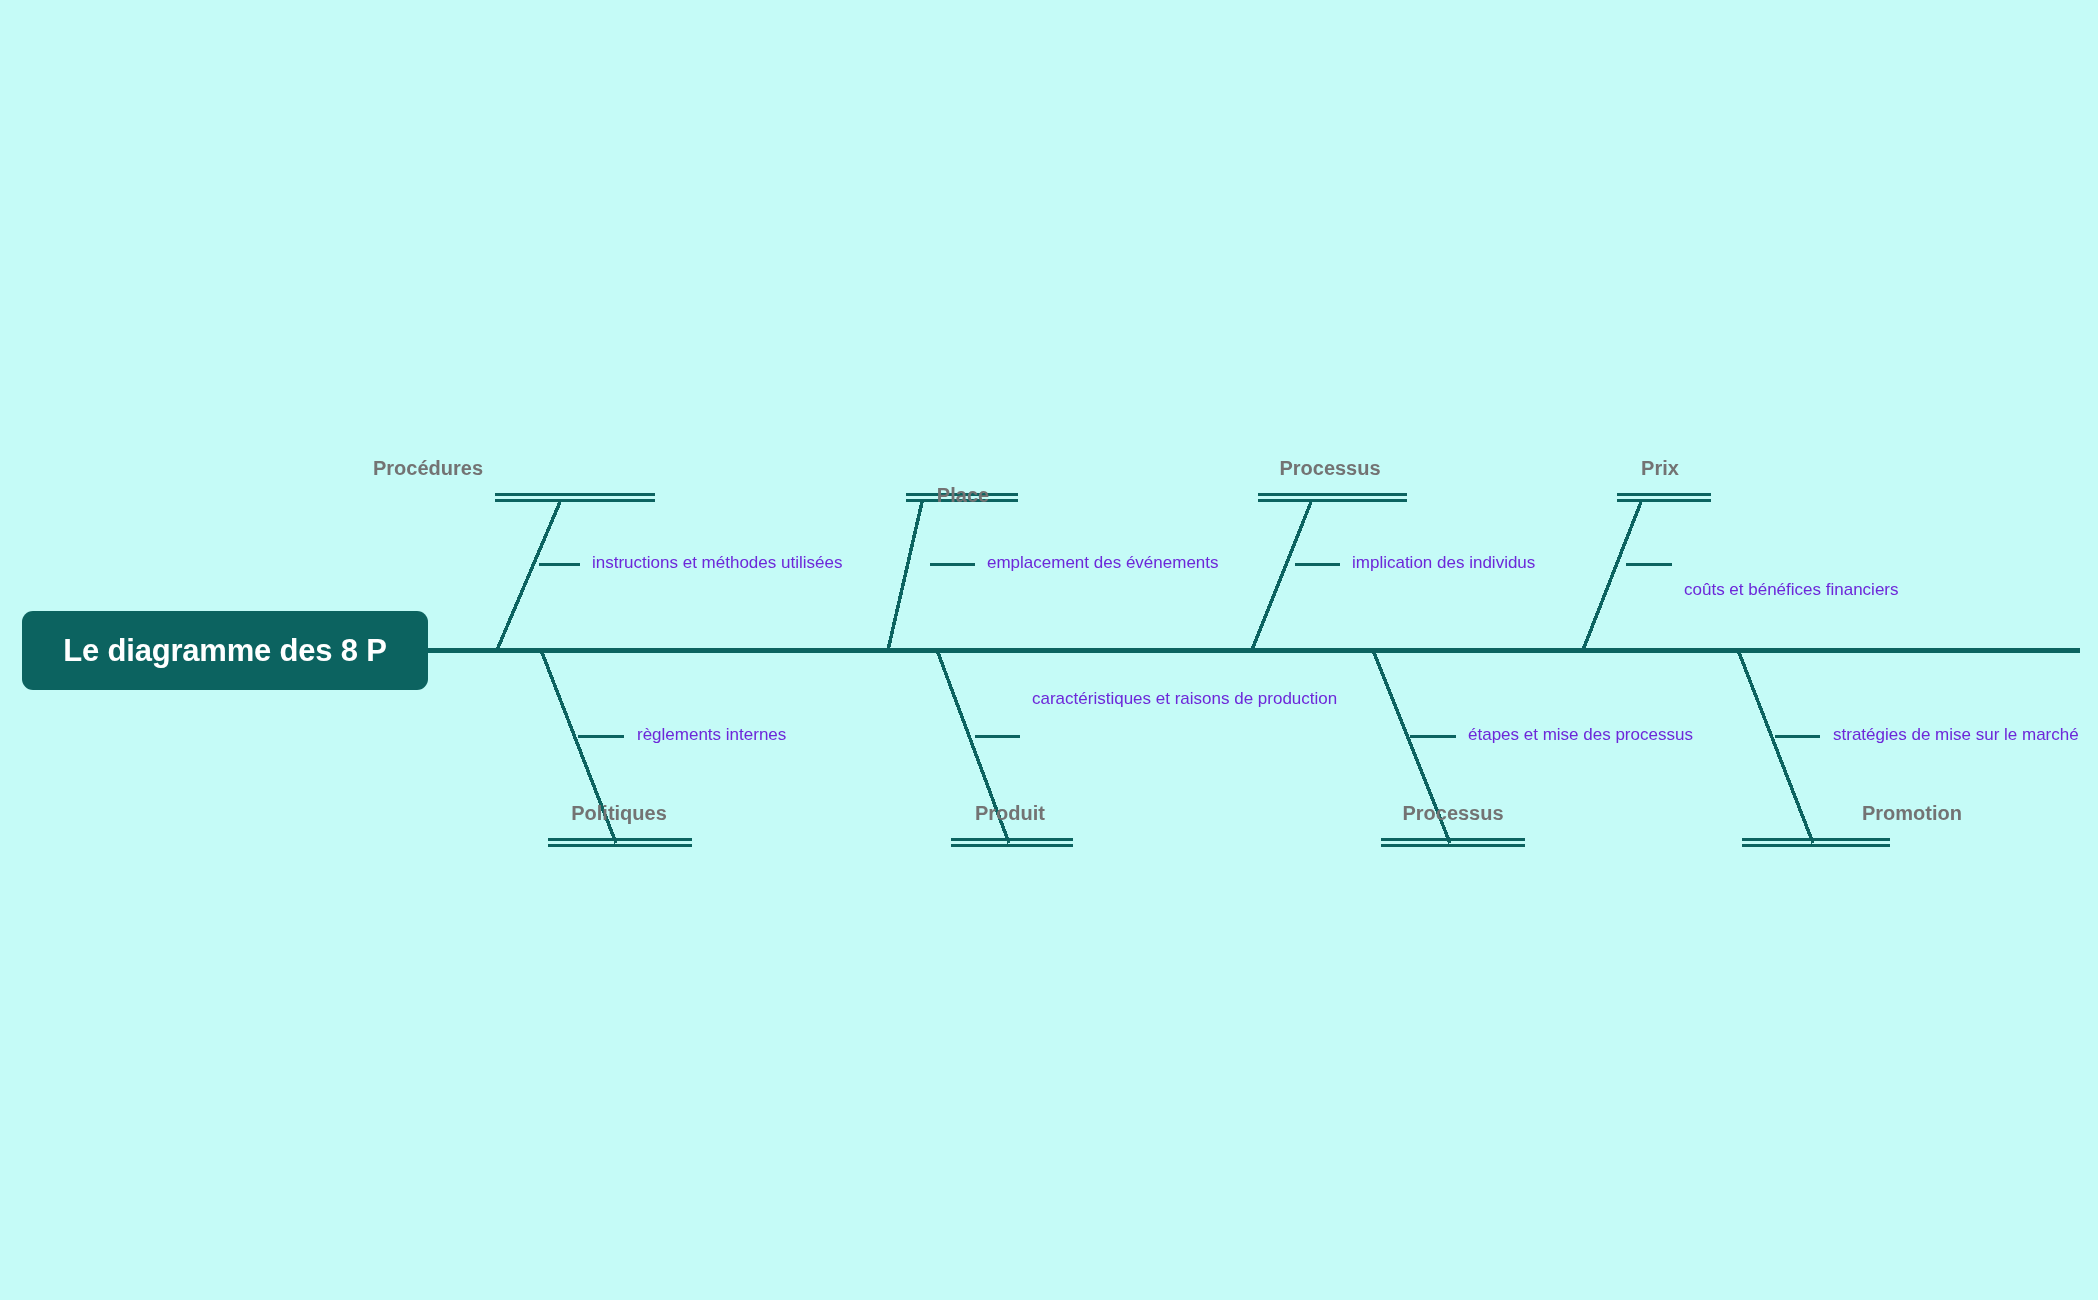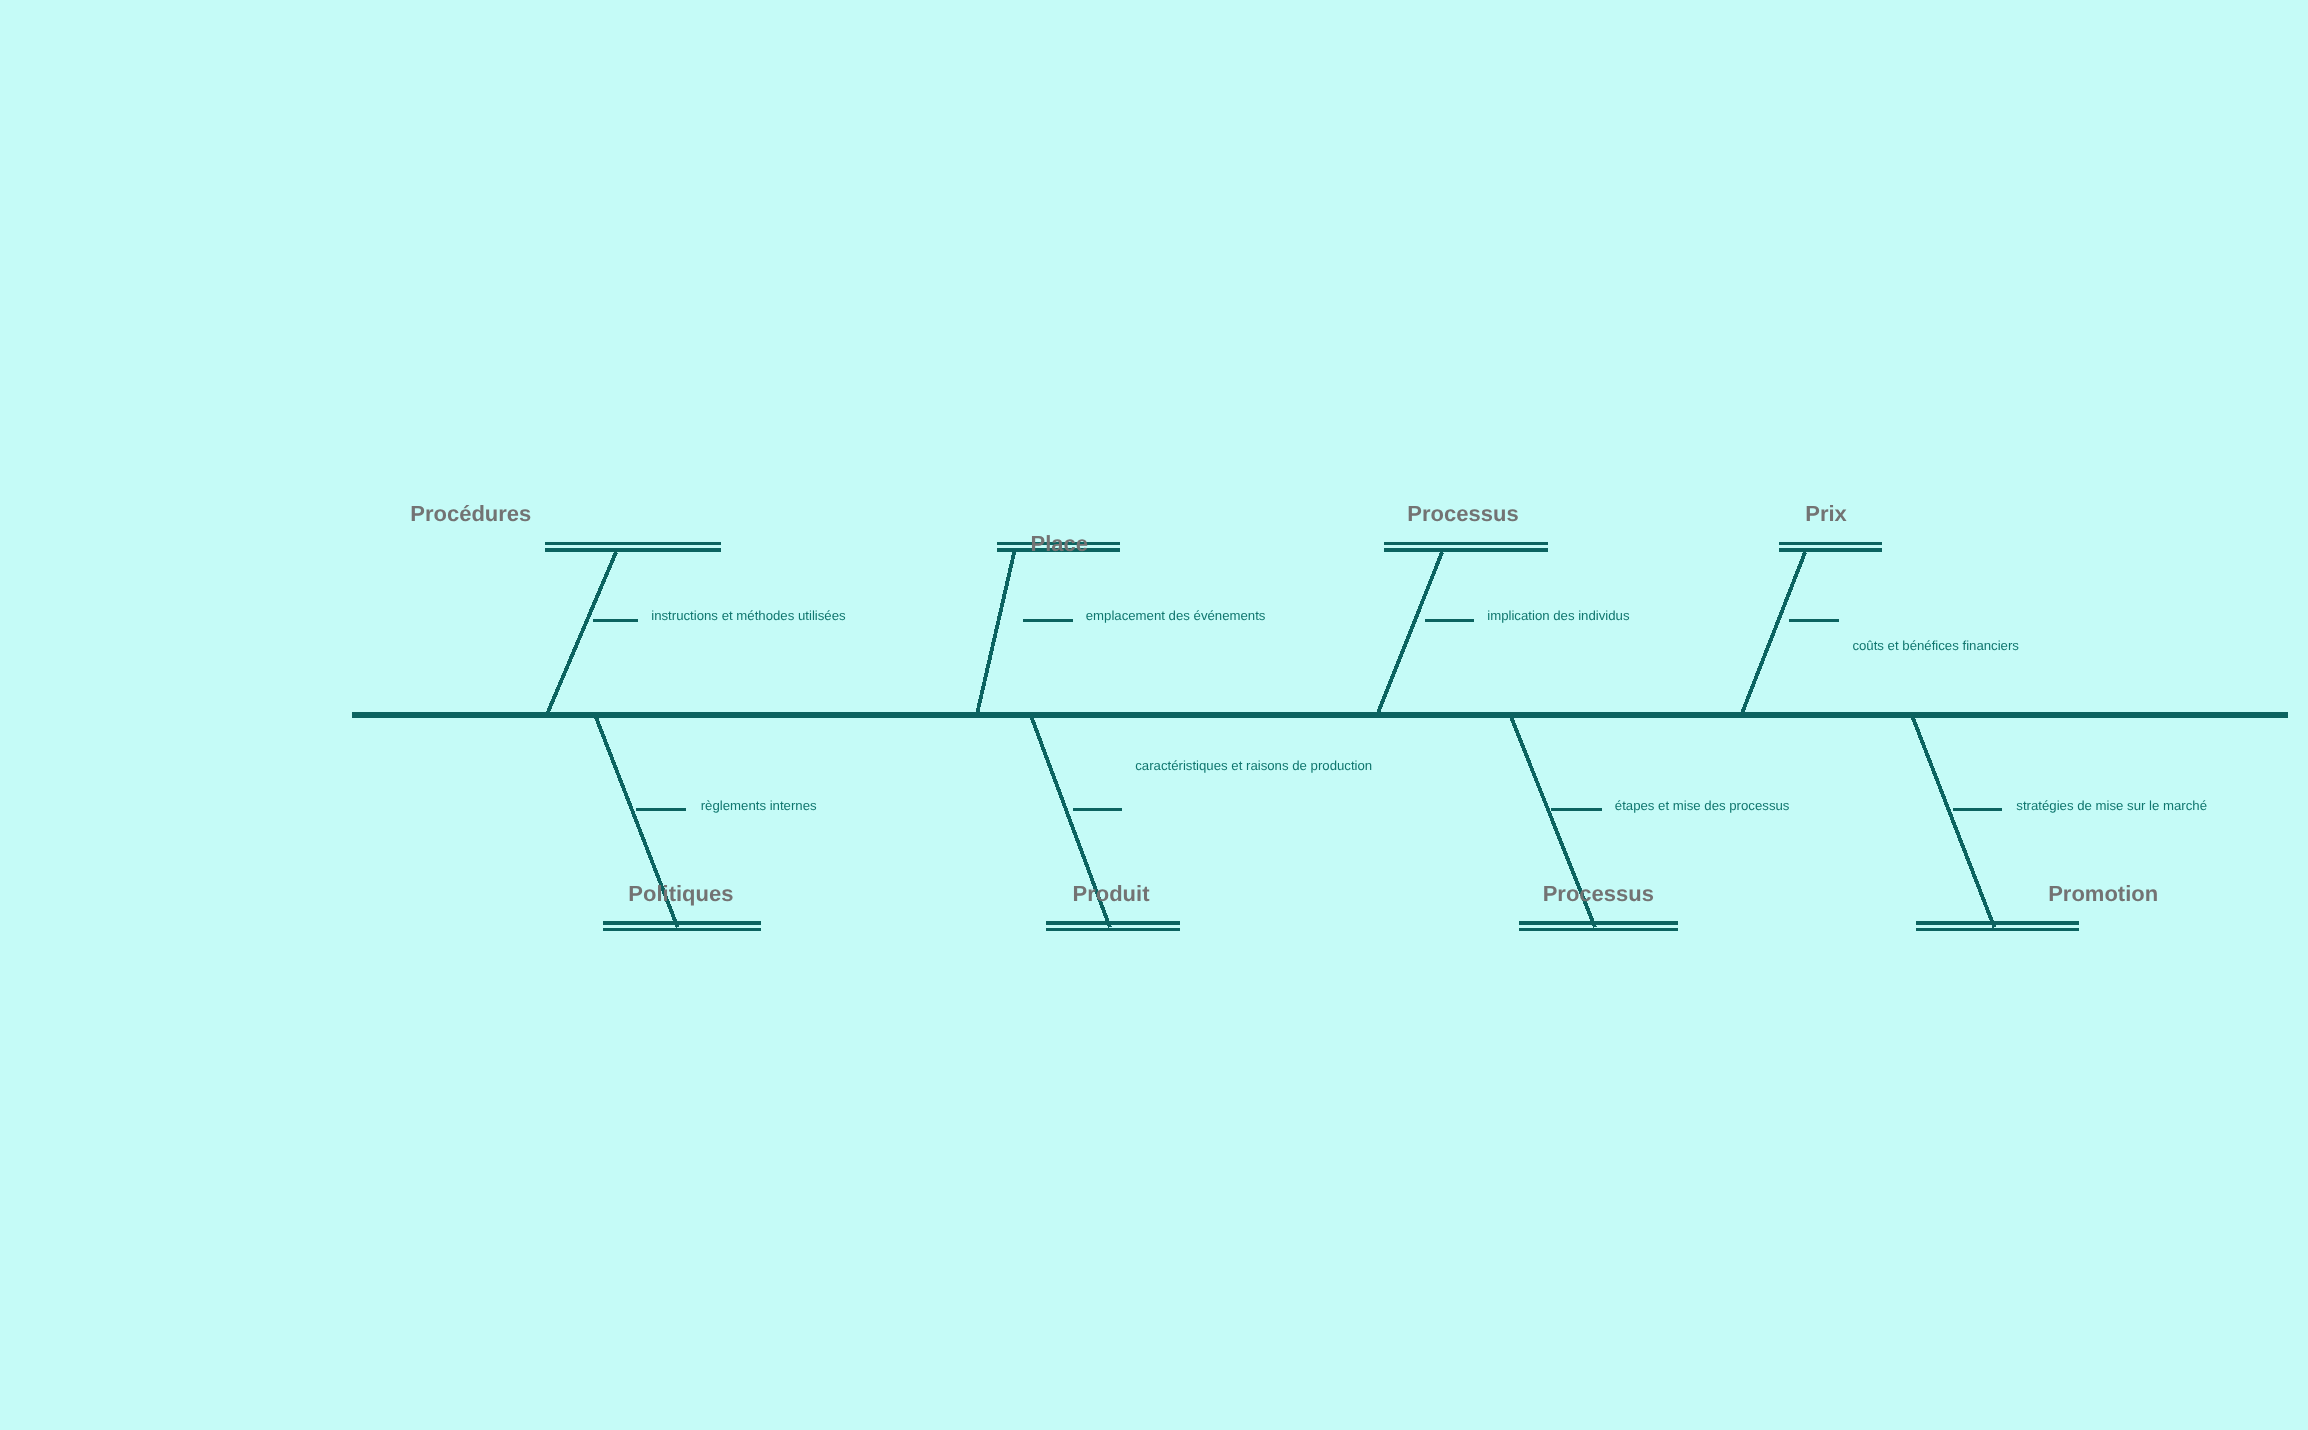--- a/index.html
+++ b/index.html
@@ -51,22 +51,22 @@
   .bone-label {
     position: absolute;
     color: #737373;
     font-size: 20px;
     font-weight: bold;
     white-space: nowrap;
     transform: translateX(-50%);
   }
   .sub-label {
     position: absolute;
-    color: #0f766e;
-    font-size: 12px;
+    color: #6d28d9;
+    font-size: 17px;
     font-weight: normal;
     white-space: nowrap;
   }
 </style>
 </head>
 <body>
 
 <div id="diagram-root">
 
   <svg class="fishbone" id="fishbone-svg" viewBox="0 0 2098 1300">
@@ -98,20 +98,23 @@
       <line x1="1641" y1="502" x2="1583" y2="650" stroke="#0c6360" stroke-width="3.5" shape-rendering="crispEdges"></line>
       <line x1="1617" y1="494" x2="1711" y2="494" stroke="#0c6360" stroke-width="3" shape-rendering="crispEdges"></line>
       <line x1="1617" y1="500" x2="1711" y2="500" stroke="#0c6360" stroke-width="3" shape-rendering="crispEdges"></line>
       <line x1="1626" y1="564" x2="1672" y2="564" stroke="#0c6360" stroke-width="3" shape-rendering="crispEdges"></line>
       <line x1="1738" y1="650" x2="1813" y2="843" stroke="#0c6360" stroke-width="3.5" shape-rendering="crispEdges"></line>
       <line x1="1742" y1="839" x2="1890" y2="839" stroke="#0c6360" stroke-width="3" shape-rendering="crispEdges"></line>
       <line x1="1742" y1="845" x2="1890" y2="845" stroke="#0c6360" stroke-width="3" shape-rendering="crispEdges"></line>
       <line x1="1775" y1="736" x2="1820" y2="736" stroke="#0c6360" stroke-width="3" shape-rendering="crispEdges"></line>
     </svg>
 
+  <div class="title-box">
+    <span class="title-text">Le diagramme des 8 P</span>
+  </div>
 
   <div id="labels-layer">
       <div class="bone-label" style="left: 428px; top: 457px;">Procédures</div>
       <div class="sub-label" style="left: 592px; top: 553px;">instructions et méthodes utilisées</div>
       <div class="bone-label" style="left: 619px; top: 802px;">Politiques</div>
       <div class="sub-label" style="left: 637px; top: 725px;">règlements internes</div>
       <div class="bone-label" style="left: 963px; top: 484px;">Place</div>
       <div class="sub-label" style="left: 987px; top: 553px;">emplacement des événements</div>
       <div class="bone-label" style="left: 1010px; top: 802px;">Produit</div>
       <div class="sub-label" style="left: 1032px; top: 689px;">caractéristiques et raisons de production</div>

